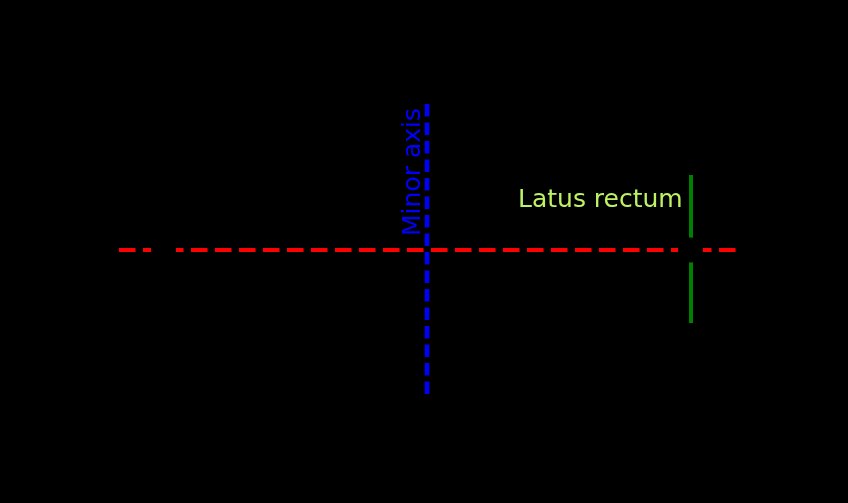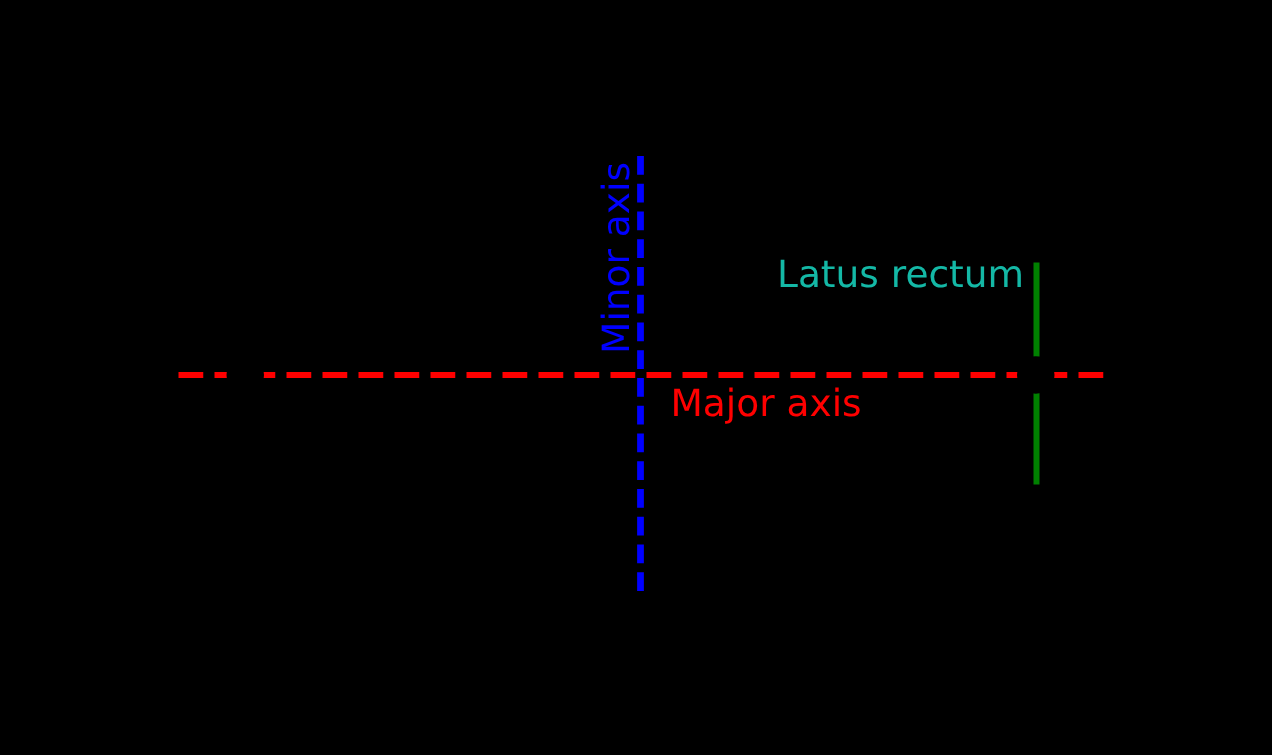--- a/index.html
+++ b/index.html
@@ -21,21 +21,21 @@
     top: 0;
   }
   .fig-label {
     position: absolute;
     font-size: 25px;
     line-height: 25px;
     white-space: nowrap;
     user-select: none;
   }
   .label-major  { left: 447px; top: 256px; color: #ff0000; }
-  .label-latus  { left: 518px; top: 170px; color: #14b8a6; }
+  .label-latus  { left: 518px; top: 186px; color: #bef264; }
   .label-minor {
     left: 411px;
     top: 172px;
     color: #0000ff;
     transform: translate(-50%, -50%) rotate(-90deg);
   }
 </style>
 </head>
 <body>
 
@@ -52,15 +52,14 @@
     <line x1="691" y1="175" x2="691" y2="323" stroke="#008000" stroke-width="4"></line>
 
     <circle cx="163.5" cy="250" r="12.5" fill="#000000"></circle>
     <circle cx="690.5" cy="250" r="12.5" fill="#000000"></circle>
   </svg>
 
   <div class="fig-label label-minor">Minor axis</div>
 
   <div class="fig-label label-latus">Latus rectum</div>
 
-  <div class="fig-label label-major">Major axis</div>
 
 </div>
 
 </body></html>

